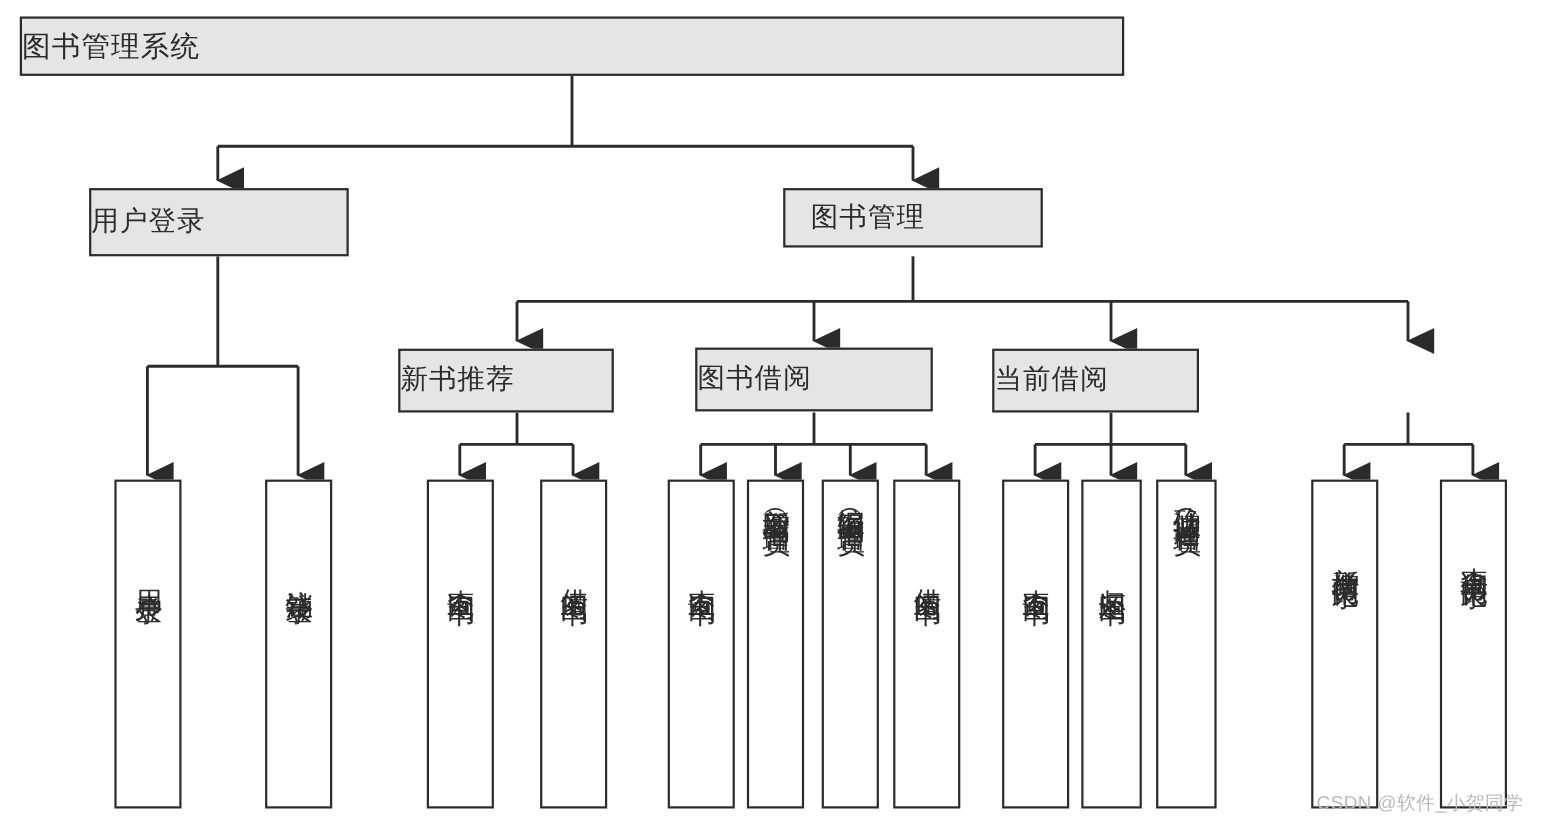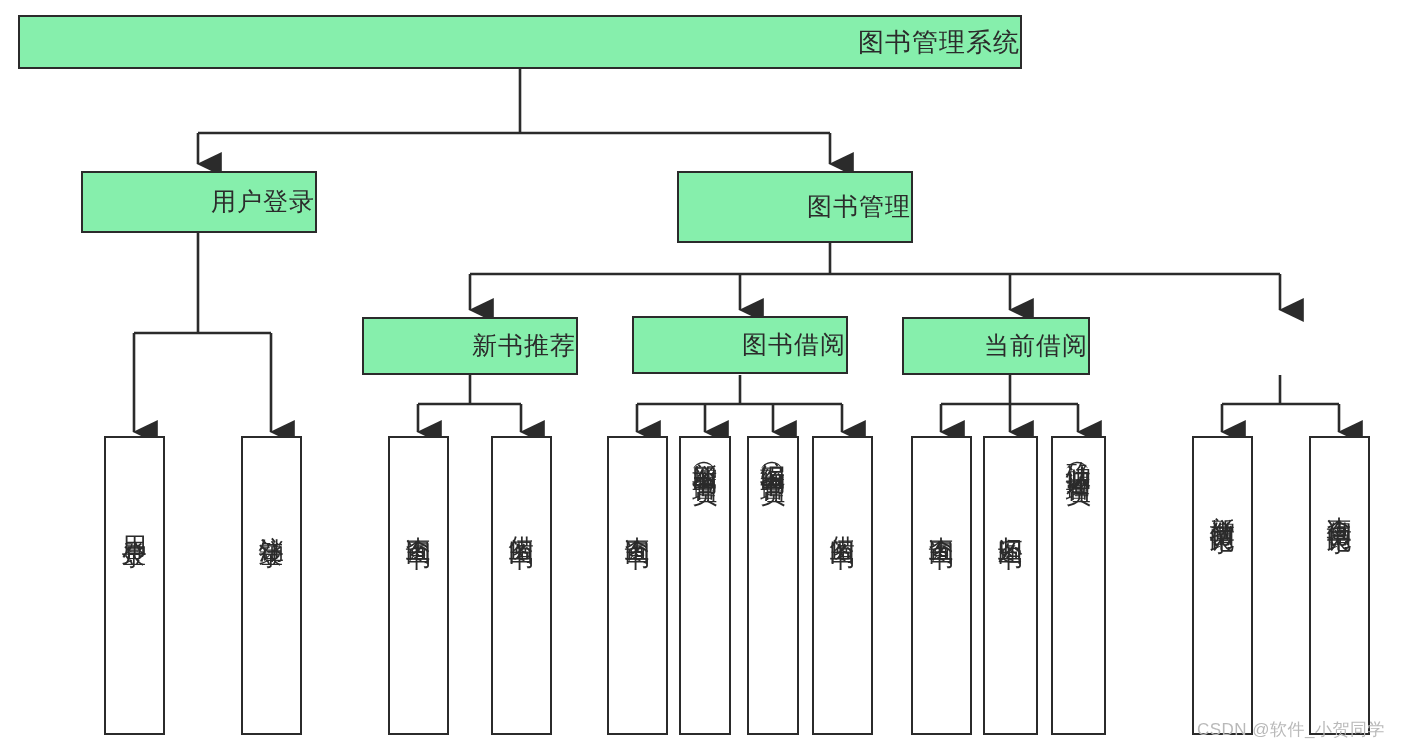--- a/index.html
+++ b/index.html
@@ -22,24 +22,24 @@
     left: 0;
     top: 0;
     width: 1405px;
     height: 747px;
     pointer-events: none;
   }
   .node {
     position: absolute;
     box-sizing: border-box;
     border: 2.4px solid #2b2b2b;
-    background: #86efac;
+    background: #e5e5e5;
     display: flex;
     align-items: center;
-    justify-content: flex-end;
+    justify-content: flex-start;
     color: #2b2b2b;
   }
   .node.horiz {
     font-size: 25px;
     letter-spacing: 1px;
     line-height: 1.1;
   }
   .node.root {
     font-size: 26px;
   }
@@ -133,25 +133,25 @@
     </g>
   </svg>
 
   <div class="node horiz root" style="left:18px; top:15px; width:1004px; height:54px;">
     <span>图书管理系统</span>
   </div>
 
   <div class="node horiz" style="left:81px; top:171px; width:236px; height:62px;">
     <span>用户登录</span>
   </div>
-  <div class="node horiz" style="left:677px; top:171px; width:236px; height:72px;">
+  <div class="node horiz" style="left:712px; top:171px; width:236px; height:54px;padding-left:23px;">
     <span>图书管理</span>
   </div>
 
-  <div class="node horiz" style="left:362px; top:317px; width:216px; height:58px;">
+  <div class="node horiz" style="left:362px; top:317px; width:196px; height:58px;">
     <span>新书推荐</span>
   </div>
   <div class="node horiz" style="left:632px; top:316px; width:216px; height:58px;">
     <span>图书借阅</span>
   </div>
   <div class="node horiz" style="left:902px; top:317px; width:188px; height:58px;">
     <span>当前借阅</span>
   </div>
 
   <div class="leaf pad-mid" style="left:104px; top:436px; width:61px; height:299px;">

